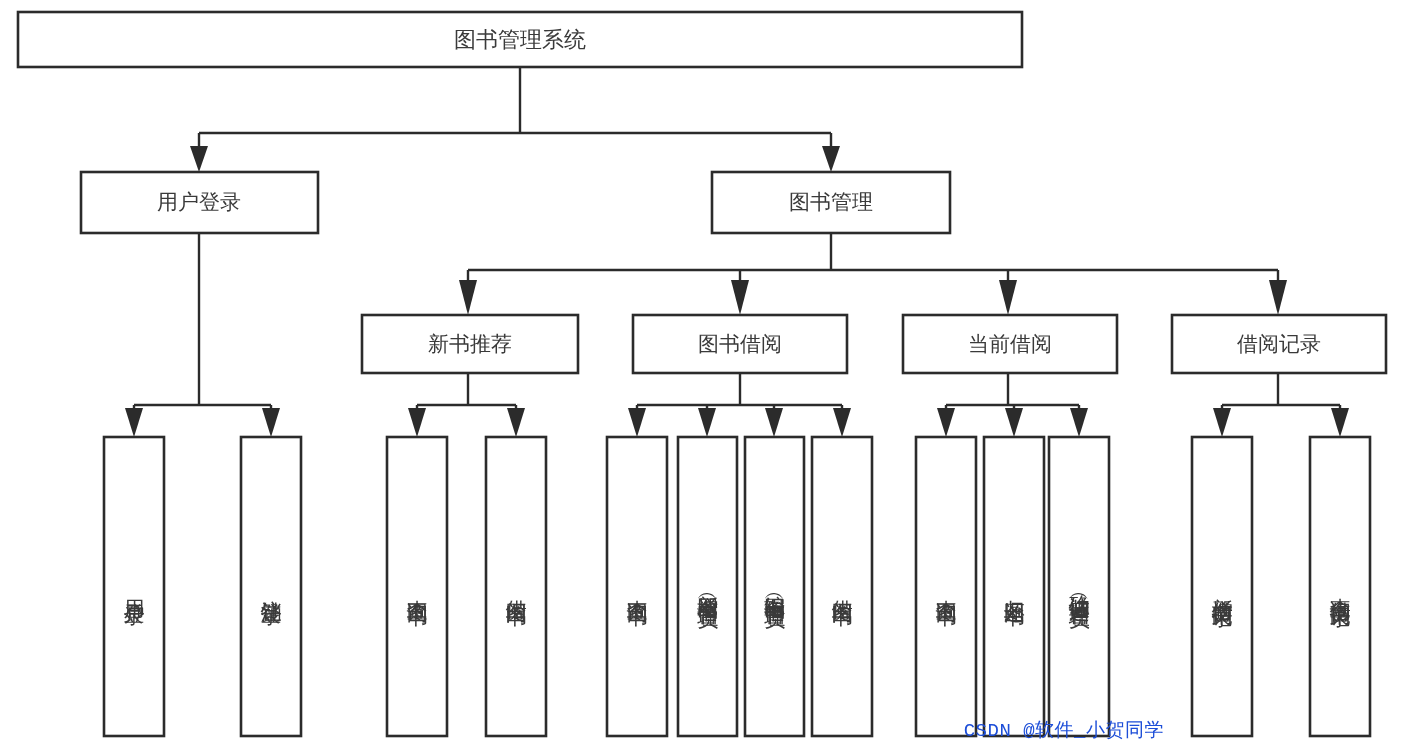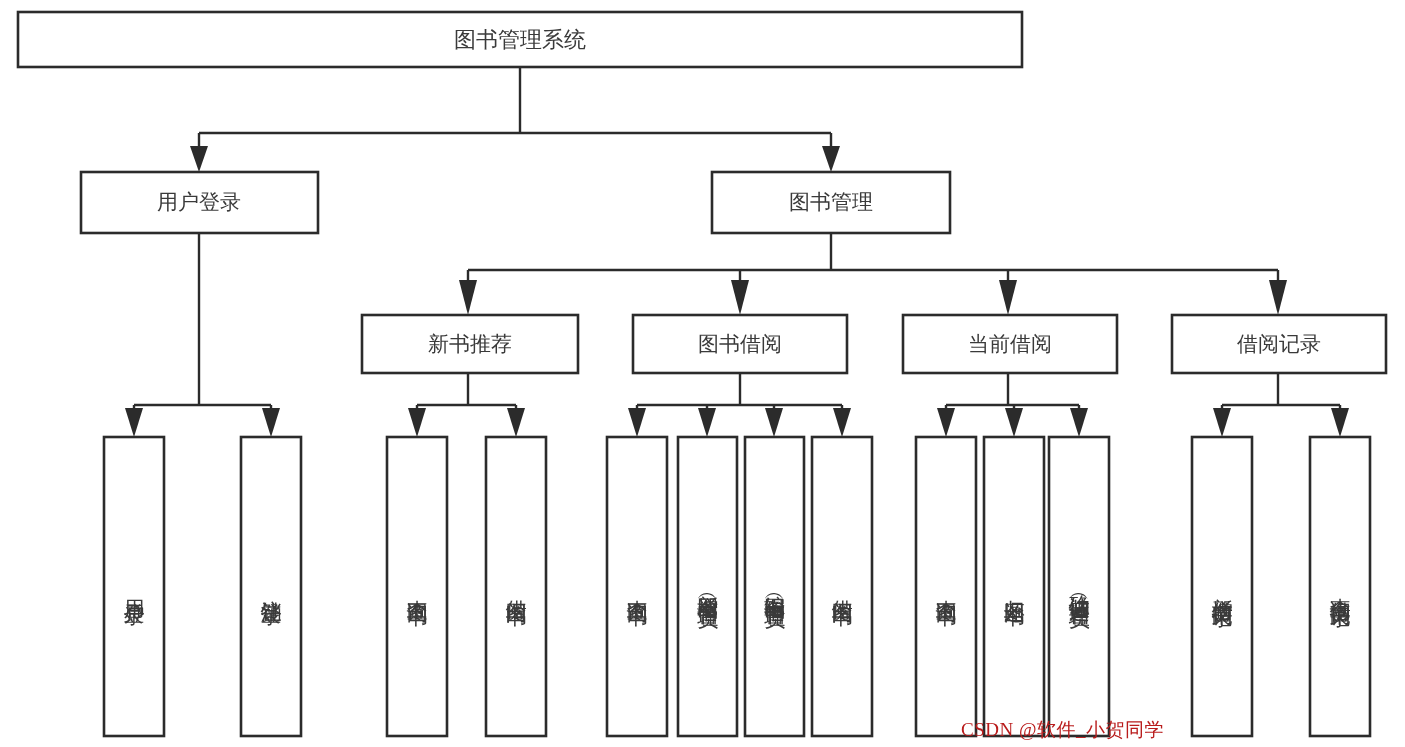--- a/index.html
+++ b/index.html
@@ -70,23 +70,23 @@
     font-size: 21px;
     line-height: 1.06;
     letter-spacing: 2px;
     color: #3a3a3a;
     white-space: nowrap;
   }
   .watermark {
     position: absolute;
     right: 8px;
     bottom: 4px;
-    font-family: Liberation Serif, serif;
+    font-family: Liberation Mono, monospace;
     font-size: 19px;
-    color: #b91c1c;
+    color: #1d4ed8;
     letter-spacing: 0.5px;
     white-space: nowrap;
   }
 </style>
 </head>
 <body>
 
 <div id="chart-root">
 
   <svg class="diagram" viewBox="0 0 1405 747">

